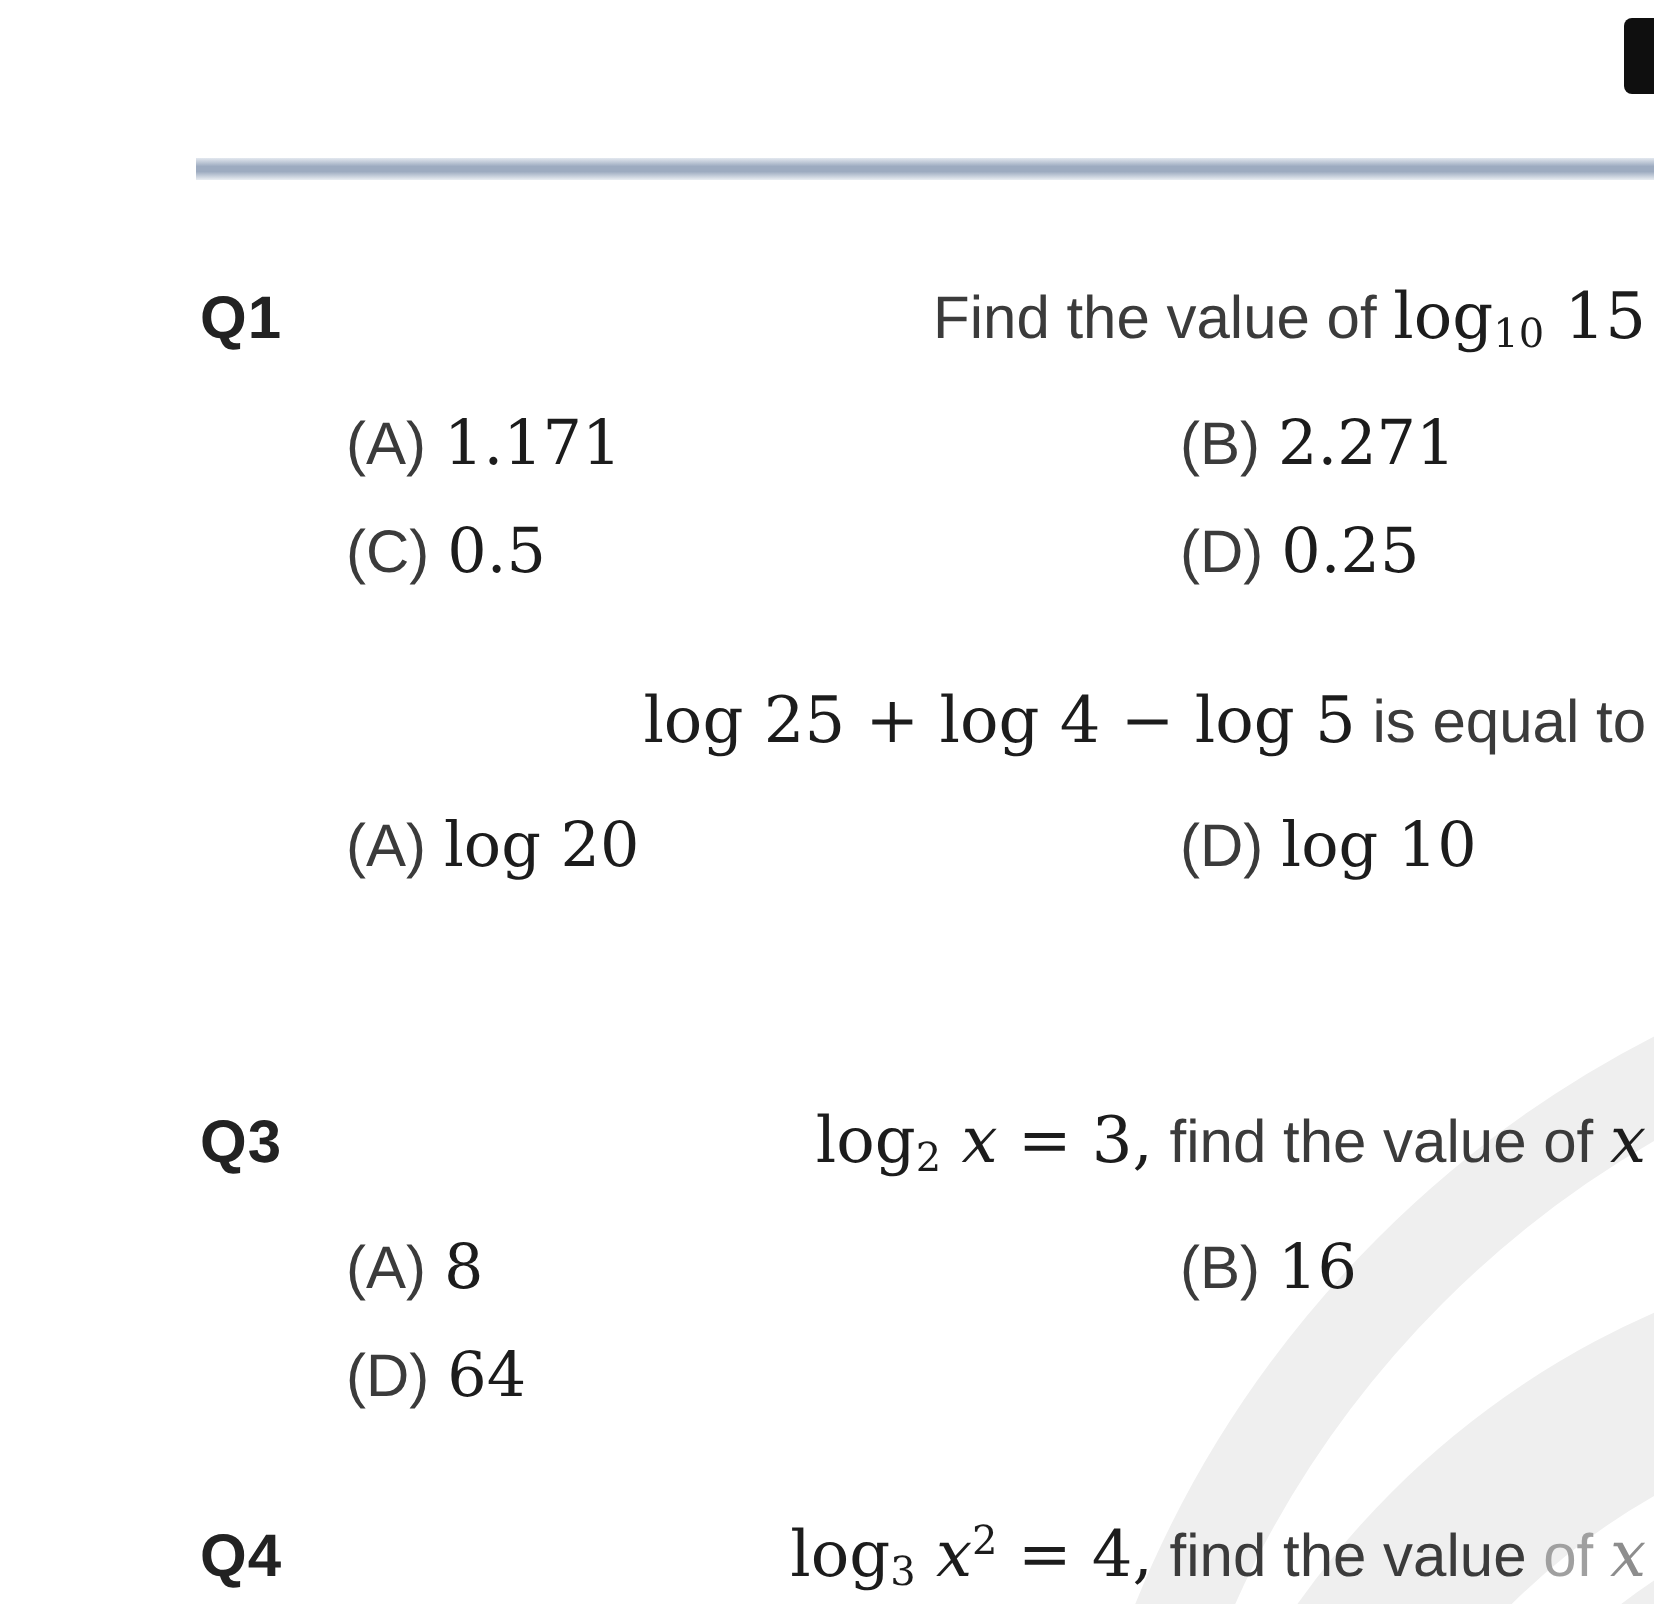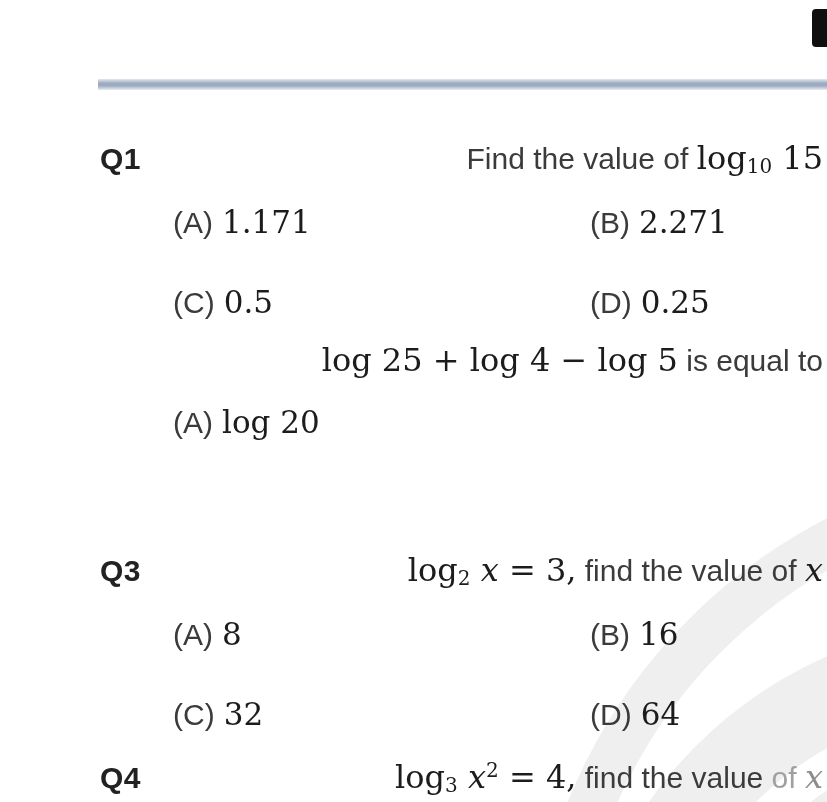--- a/index.html
+++ b/index.html
@@ -68,21 +68,21 @@
   .seg-var{font-family:"DejaVu Serif","Liberation Serif",serif;font-style:italic;font-size:32px;color:var(--text-math);}
   .seg-sub{font-family:"DejaVu Serif","Liberation Serif",serif;font-size:20px;color:var(--text-math);vertical-align:-0.22em;}
   .seg-sup{font-family:"DejaVu Serif","Liberation Serif",serif;font-size:20px;color:var(--text-math);vertical-align:0.55em;}
   .seg-sans-light{font-family:"Liberation Sans",sans-serif;font-size:30px;color:var(--text-light);}
   .seg-var-light{font-family:"DejaVu Serif","Liberation Serif",serif;font-style:italic;font-size:32px;color:#8d8d8d;}
   .options{
     margin-left:73px;
     margin-top:11px;
     display:grid;
     grid-template-columns:417px auto;
-    row-gap:32px;
+    row-gap:6px;
   }
   .option{
     white-space:nowrap;
     line-height:43px;
   }
   .opt-label{
     font-family:"Liberation Sans",sans-serif;
     font-size:30px;
     color:var(--text-sans);
   }
@@ -129,37 +129,37 @@
   </div>
 
   <div class="question q2">
     <div class="prompt-row">
       <span class="prompt"><span class="seg-math">log 25 + log 4 − log 5</span><span class="seg-sans"> is equal to</span></span>
     </div>
     <div class="options">
       <div class="option">
         <span class="opt-label">(A)</span><span class="opt-value">log 20</span>
       </div>
+      <div class="option">
+        <span class="opt-label">(D)</span><span class="opt-value">log 10</span>
+      </div>
     </div>
   </div>
 
   <div class="question q3">
     <div class="prompt-row">
       <span class="q-label">Q3</span>
       <span class="prompt"><span class="seg-math">log</span><span class="seg-sub">2</span><span class="seg-var"> x</span><span class="seg-math"> = 3,</span><span class="seg-sans"> find the value of </span><span class="seg-var">x</span></span>
     </div>
     <div class="options">
       <div class="option">
         <span class="opt-label">(A)</span><span class="opt-value">8</span>
       </div>
       <div class="option">
         <span class="opt-label">(B)</span><span class="opt-value">16</span>
-      </div>
-      <div class="option">
-        <span class="opt-label">(C)</span><span class="opt-value">32</span>
       </div>
       <div class="option">
         <span class="opt-label">(D)</span><span class="opt-value">64</span>
       </div>
     </div>
   </div>
 
   <div class="question q4">
     <div class="prompt-row">
       <span class="q-label">Q4</span>

